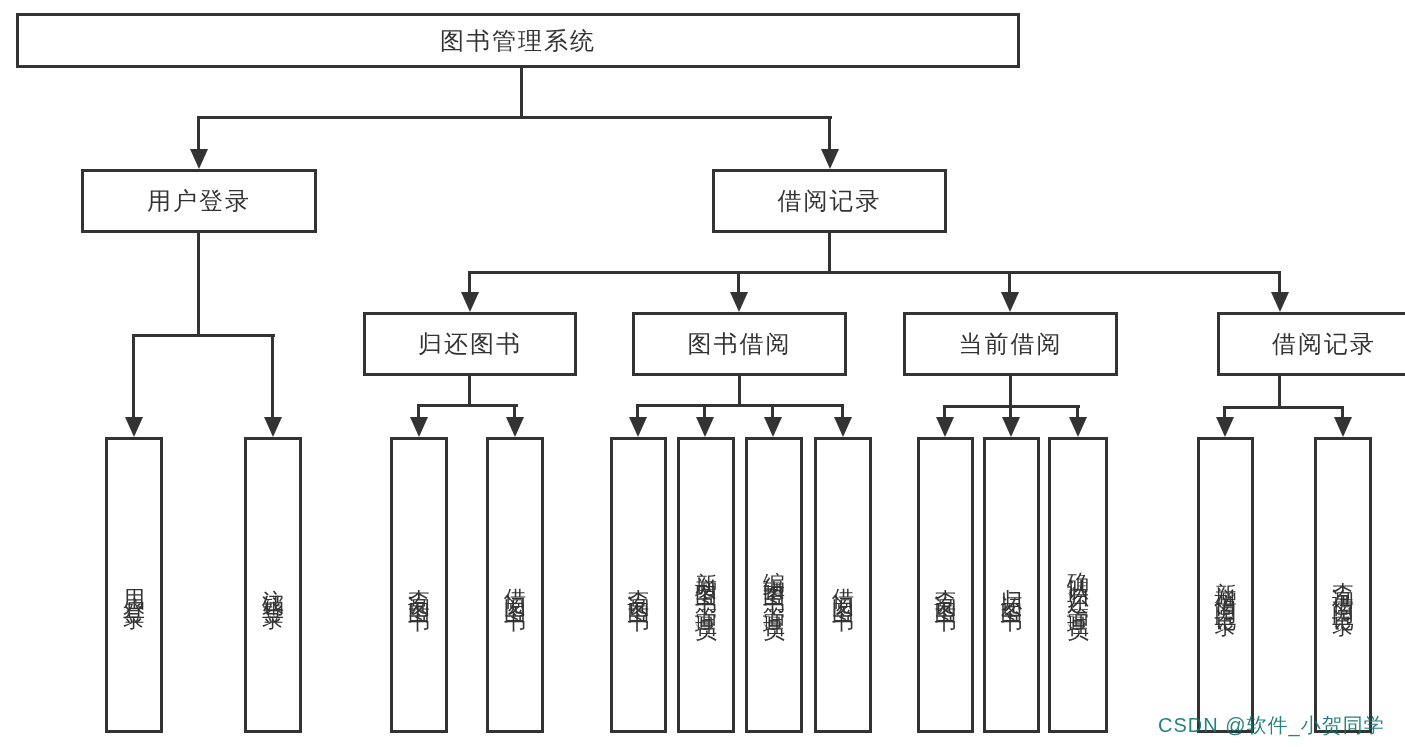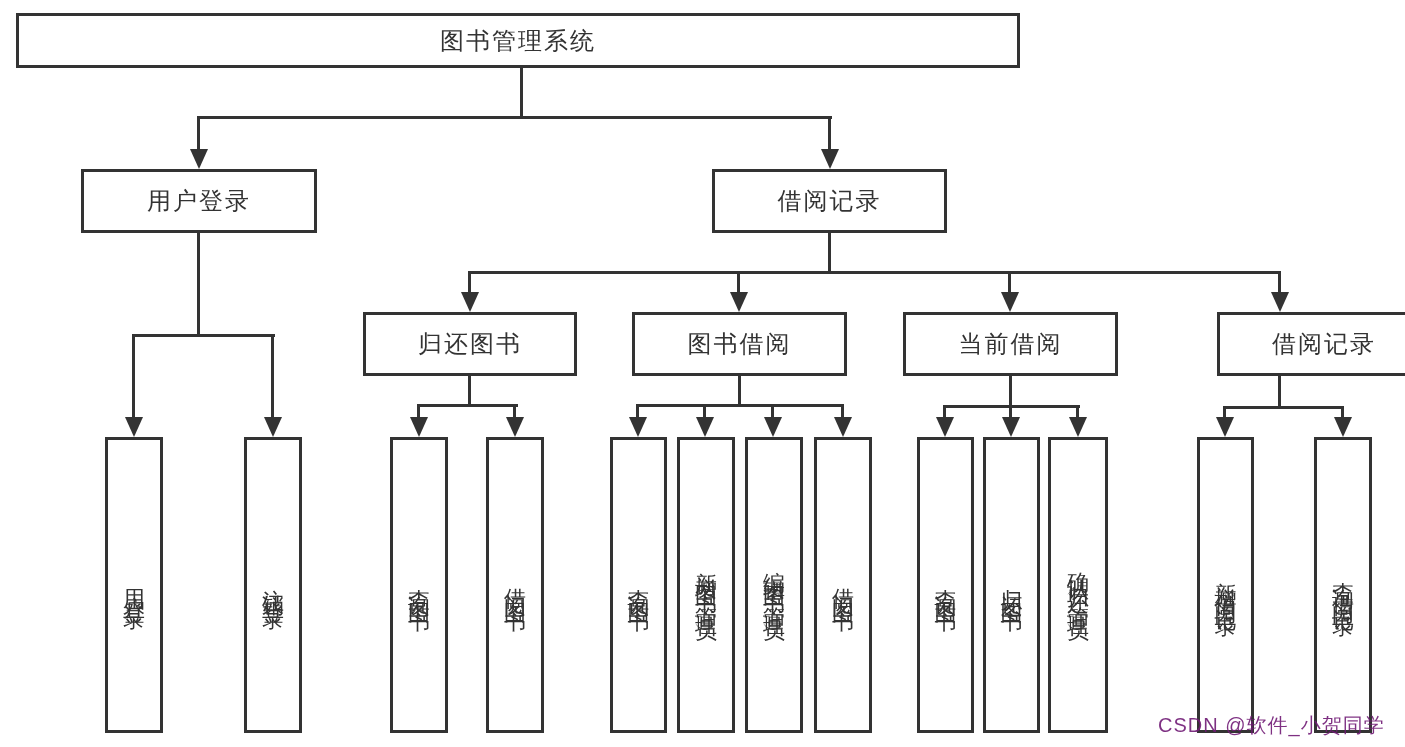--- a/index.html
+++ b/index.html
@@ -44,21 +44,21 @@
     border-left: 9px solid transparent;
     border-right: 9px solid transparent;
     border-top: 20px solid #333333;
   }
   .watermark {
     position: absolute;
     left: 1158px;
     top: 712px;
     font-size: 20px;
     letter-spacing: 1px;
-    color: #701a75;
+    color: #0f766e;
     opacity: 0.9;
     z-index: 5;
     white-space: nowrap;
     text-align: center;
   }
 </style>
 </head>
 <body>
 
 <div class="canvas">

